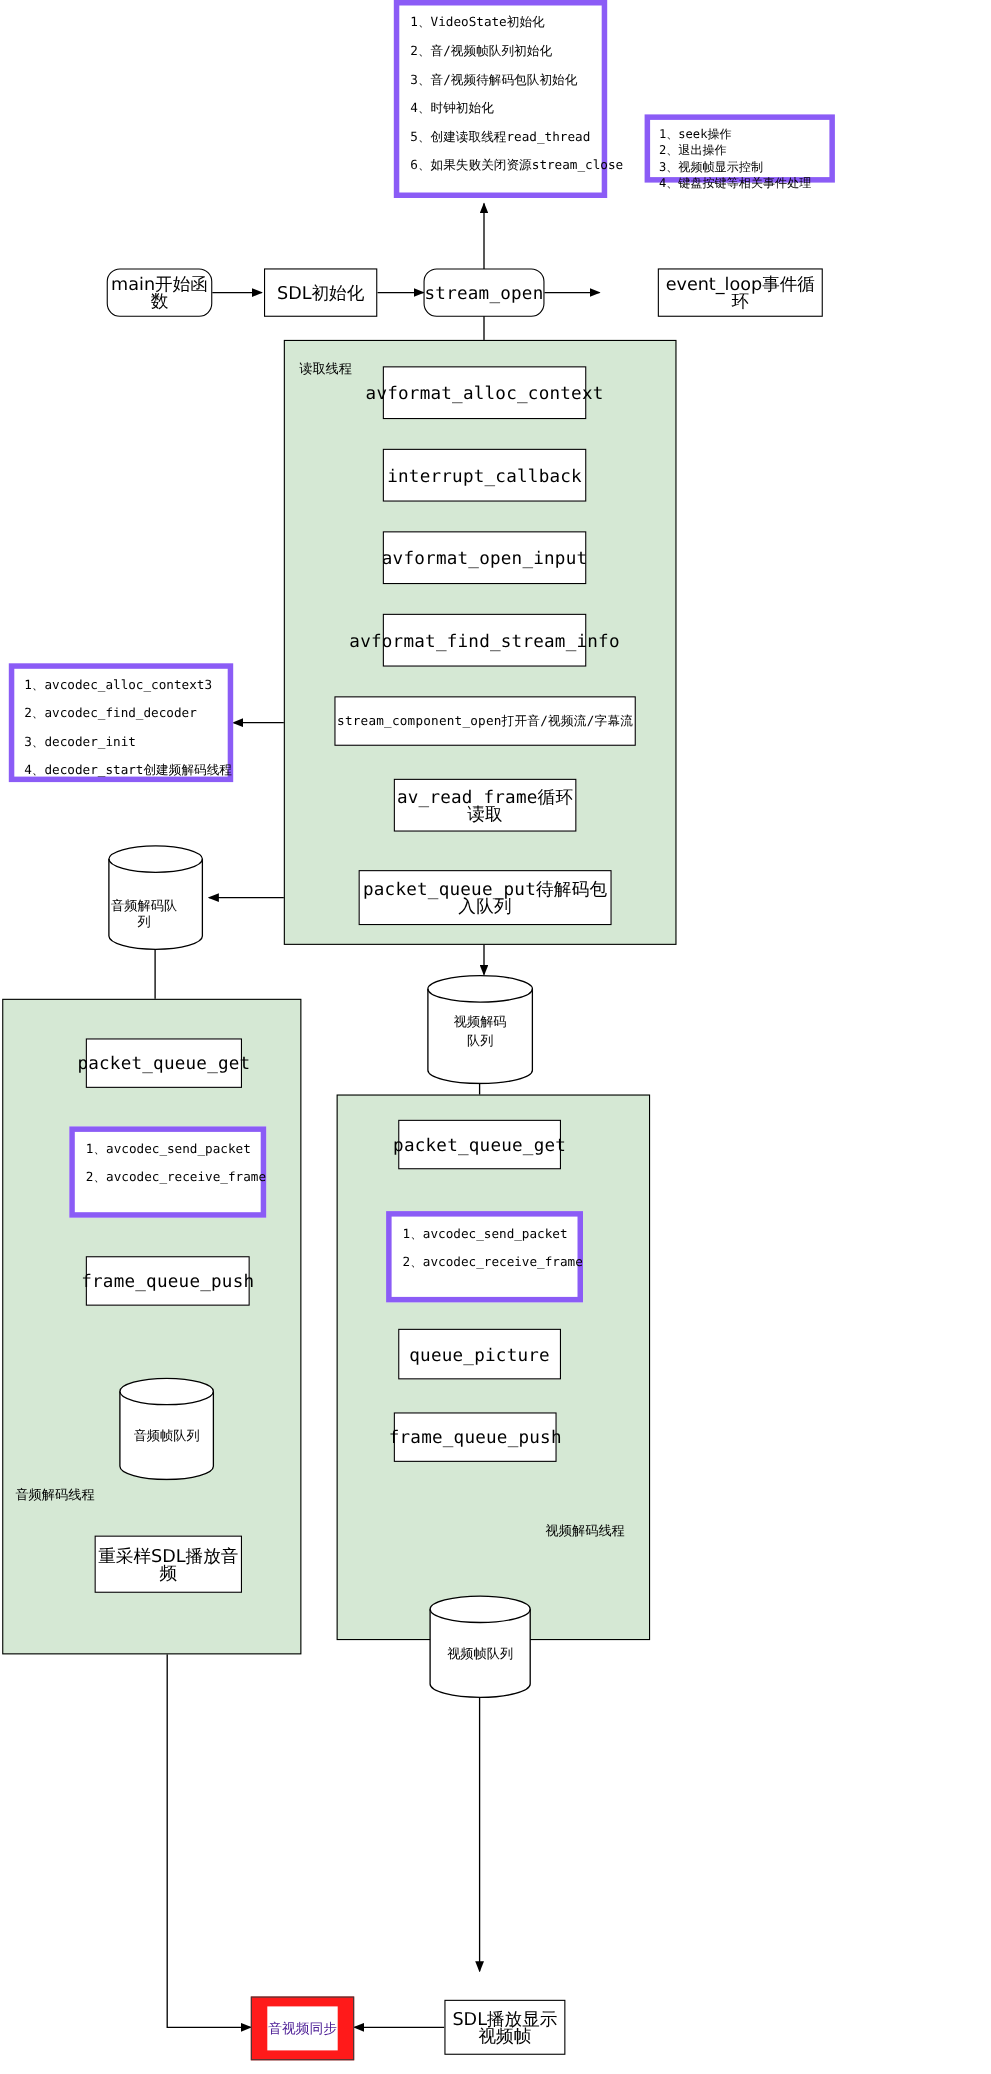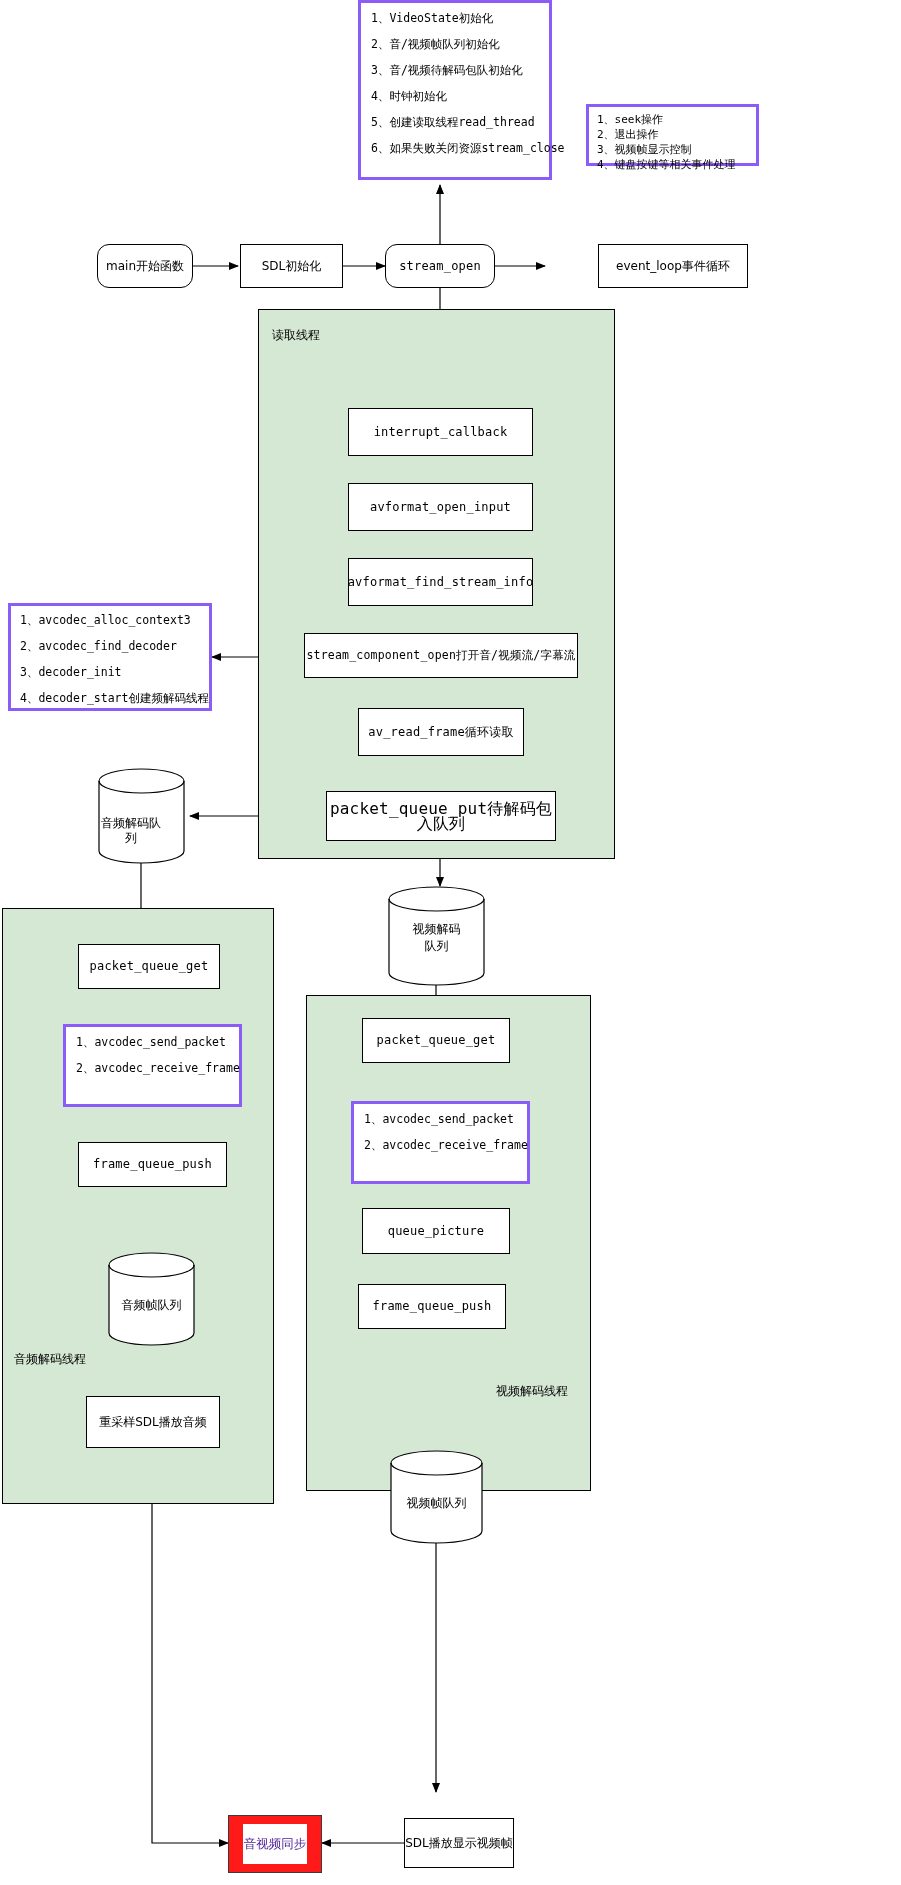--- a/index.html
+++ b/index.html
@@ -8,26 +8,26 @@
     font-family:"DejaVu Sans","Liberation Sans",sans-serif;
     color:#000000;
   }
   #canvas{position:absolute;left:0;top:0;width:901px;height:1885px;}
   .lane{position:absolute;background:#d5e8d4;border:1px solid #000;box-sizing:border-box;}
   .lane-label{position:absolute;font-size:12px;line-height:14px;color:#000;white-space:nowrap;}
   .node{
     position:absolute;background:#ffffff;border:1px solid #000;box-sizing:border-box;
     display:flex;align-items:center;justify-content:center;
     font-family:"DejaVu Sans Mono","Liberation Mono",monospace;
-    font-size:12px;line-height:15px;letter-spacing:.2px;color:#000;text-align:center;
+    font-size:16px;line-height:15px;letter-spacing:.2px;color:#000;text-align:center;
   }
   .node.cn{font-family:"DejaVu Sans","Liberation Sans",sans-serif;letter-spacing:0;}
   .node.mix{font-family:"DejaVu Sans Mono","Liberation Mono",monospace;}
   .note{
-    position:absolute;background:#ffffff;border:3px solid #8b5cf6;box-sizing:border-box;
+    position:absolute;background:#ffffff;border:5px solid #8b5cf6;box-sizing:border-box;
     padding:8px 10px;font-size:11.5px;line-height:15px;color:#000;
   }
   .note .ln{
     font-family:"DejaVu Sans Mono","Liberation Mono",monospace;
     white-space:nowrap;
   }
   .note.spaced .ln{margin-bottom:11px;}
   .note.spaced .ln:last-child{margin-bottom:0;}
   .note.tight .ln{margin-bottom:1px;font-size:11px;line-height:14px;}
   .note.tight .ln:last-child{margin-bottom:0;}
@@ -134,20 +134,21 @@
     <div class="ln">2、avcodec_find_decoder</div>
     <div class="ln">3、decoder_init</div>
     <div class="ln">4、decoder_start创建频解码线程</div>
   </div>
 
   <div class="node cn" style="left:97px;top:244px;width:96px;height:44px;border-radius:12px;">main开始函数</div>
   <div class="node cn" style="left:240px;top:244px;width:103px;height:44px;">SDL初始化</div>
   <div class="node" style="left:385px;top:244px;width:110px;height:44px;border-radius:12px;">stream_open</div>
   <div class="node cn" style="left:598px;top:244px;width:150px;height:44px;">event_loop事件循环</div>
 
+  <div class="node" style="left:348px;top:333px;width:185px;height:48px;">avformat_alloc_context</div>
   <div class="node" style="left:348px;top:408px;width:185px;height:48px;">interrupt_callback</div>
   <div class="node" style="left:348px;top:483px;width:185px;height:48px;">avformat_open_input</div>
   <div class="node" style="left:348px;top:558px;width:185px;height:48px;text-align:right;">avformat_find_stream_info</div>
   <div class="node mix" style="left:304px;top:633px;width:274px;height:45px;font-size:11.5px;">stream_component_open打开音/视频流/字幕流</div>
   <div class="node mix" style="left:358px;top:708px;width:166px;height:48px;">av_read_frame循环读取</div>
   <div class="node mix" style="left:326px;top:791px;width:230px;height:50px;font-size:16px;">packet_queue_put待解码包入队列</div>
 
   <div class="cyl" style="left:98px;top:768px;width:66px;height:96px;">
     <svg width="87" height="96" viewBox="0 0 87 96" xmlns="http://www.w3.org/2000/svg">
       <path d="M1,13 a42.5,12 0 0 1 85,0 L86,83 a42.5,12 0 0 1 -85,0 z" fill="#ffffff" stroke="#000" stroke-width="1.2"></path>

